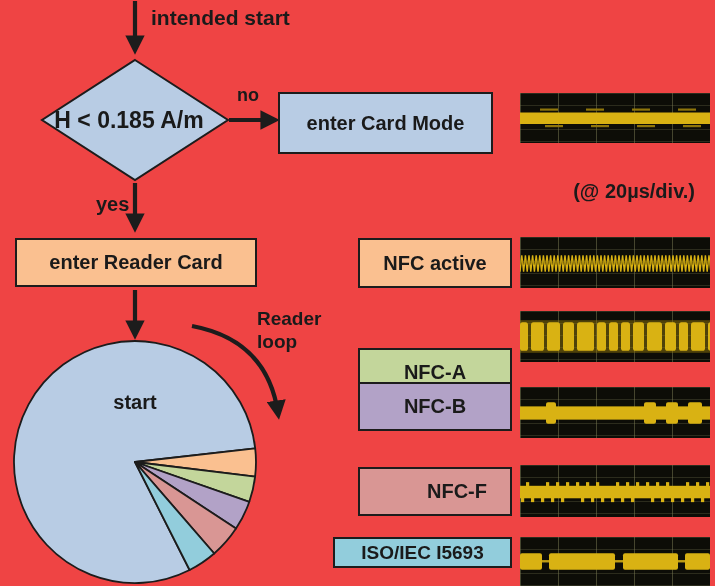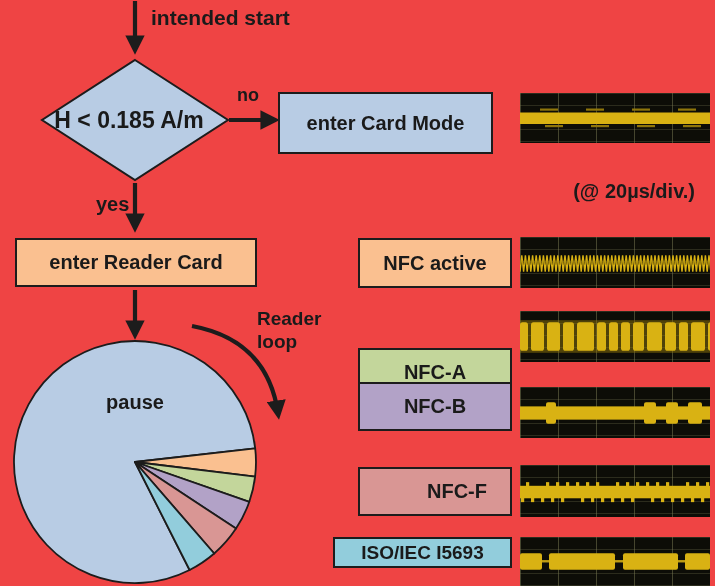--- a/index.html
+++ b/index.html
@@ -76,21 +76,21 @@
 
   <div class="lbl" id="lbl-start">intended start</div>
   <div class="lbl" id="lbl-decision">H &lt; 0.185 A/m</div>
   <div class="lbl" id="lbl-no">no</div>
   <div class="lbl" id="lbl-yes">yes</div>
 
   <div class="node" id="card-box">enter Card Mode</div>
   <div class="node" id="reader-box">enter Reader Card</div>
 
   <div class="lbl" id="lbl-scale">(@ 20µs/div.)</div>
-  <div class="lbl" id="lbl-pause">pause</div>
+  <div class="lbl" id="lbl-pause">start</div>
   <div class="lbl" id="lbl-polling">Reader loop</div>
 
   <div class="scope" id="scope-card">
       <svg viewBox="0 0 190 50" preserveAspectRatio="none">
         <rect x="0" y="19.5" width="190" height="11.5" fill="#d9b213"></rect>
         <rect x="20" y="15.5" width="18" height="2.2" fill="#8f760b"></rect>
         <rect x="25" y="32" width="18" height="2.2" fill="#8f760b"></rect>
         <rect x="66" y="15.5" width="18" height="2.2" fill="#8f760b"></rect>
         <rect x="71" y="32" width="18" height="2.2" fill="#8f760b"></rect>
         <rect x="112" y="15.5" width="18" height="2.2" fill="#8f760b"></rect>

